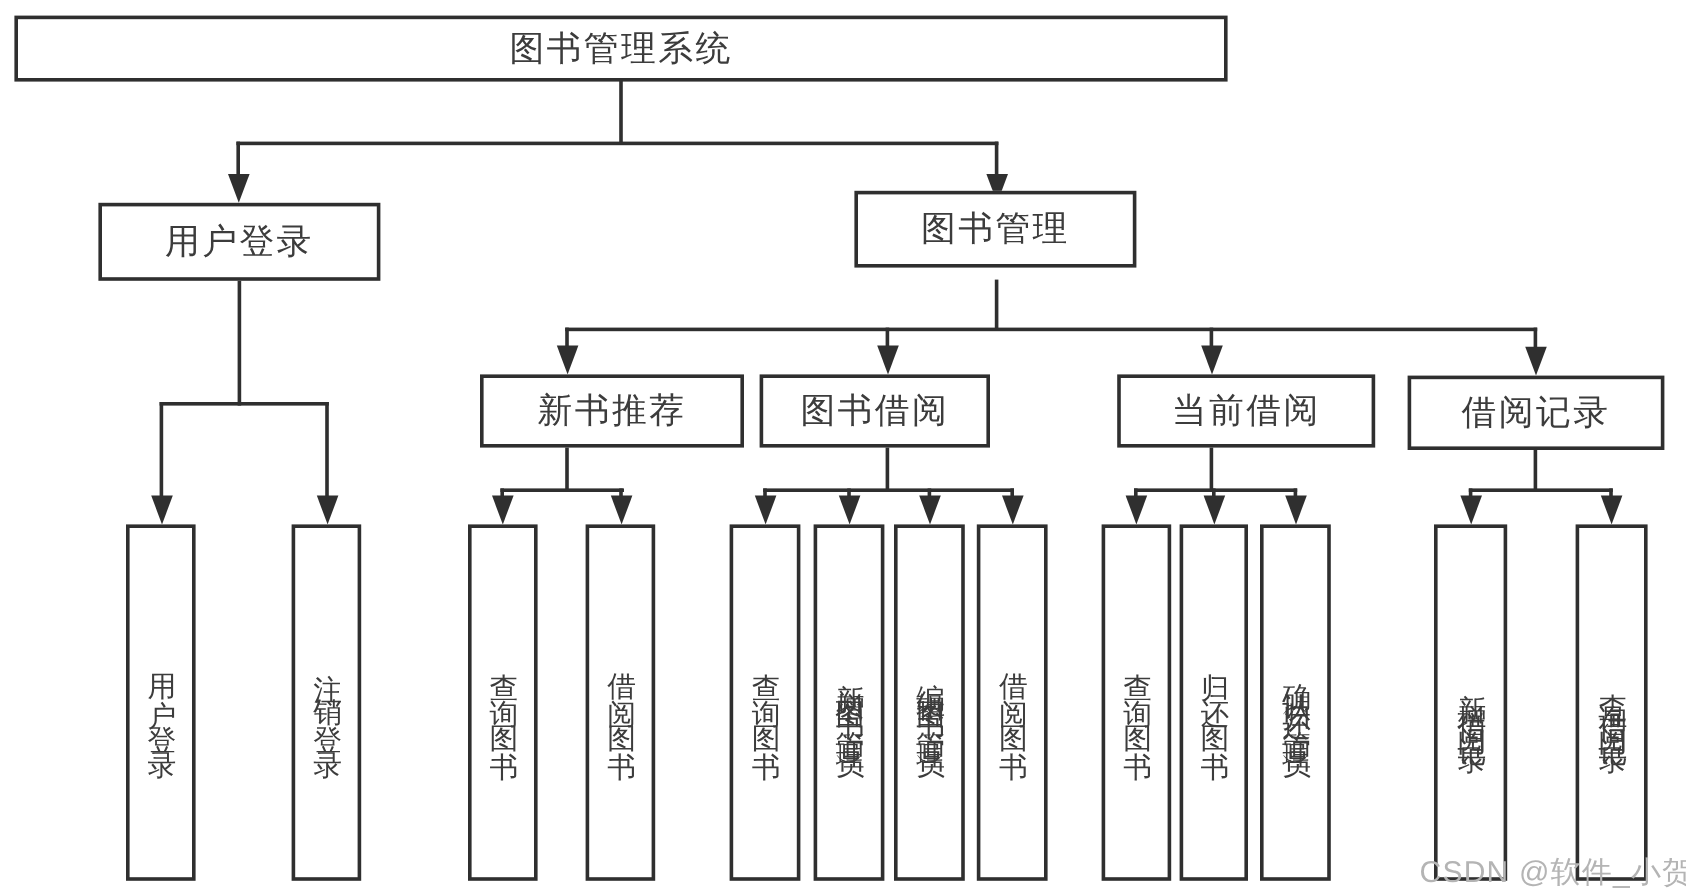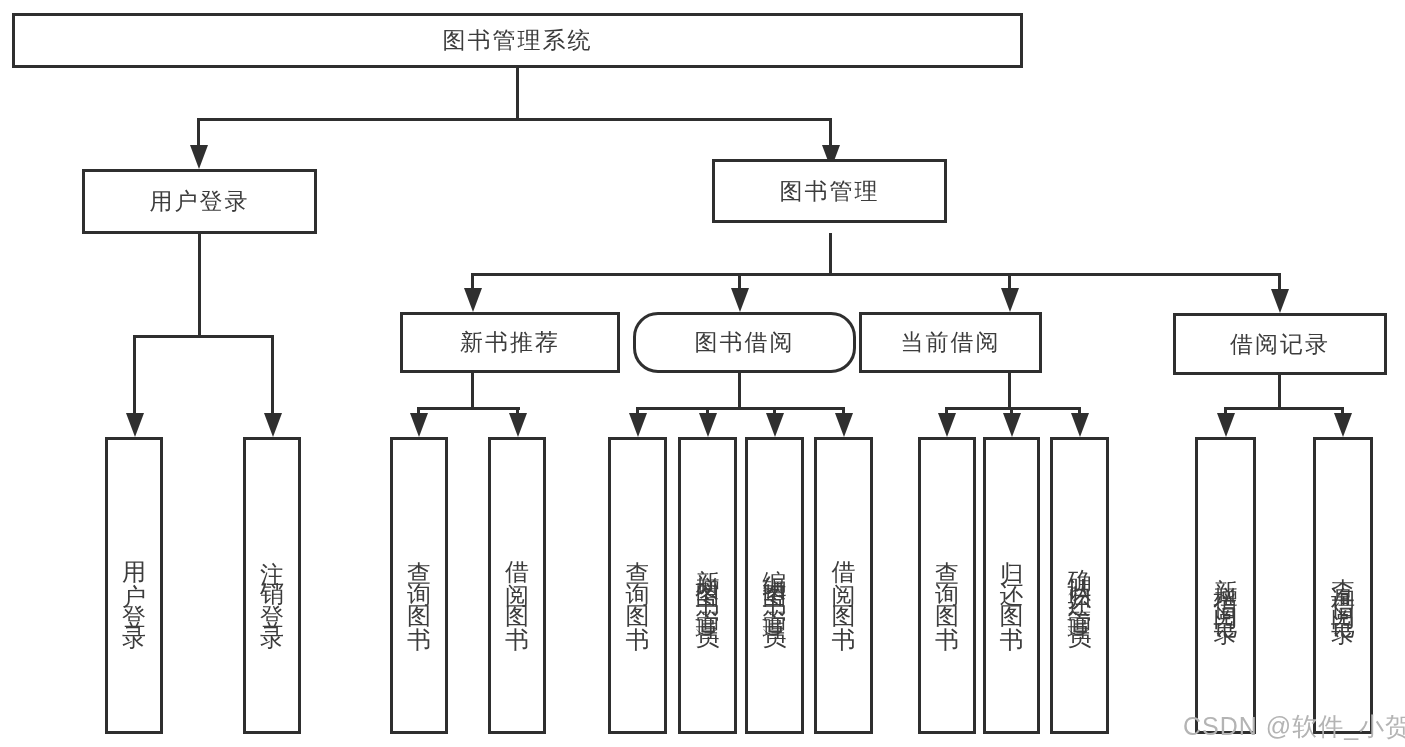--- a/index.html
+++ b/index.html
@@ -5,21 +5,21 @@
   html,body{margin:0;padding:0;background:#fff;}
   .stage{
     position:relative;width:1405px;height:747px;background:#ffffff;
     font-family:"Liberation Sans","DejaVu Sans",sans-serif;color:#3c3c3c;
     overflow:hidden;
   }
   
   .hbox{
     position:absolute;box-sizing:border-box;border:3px solid #2f2f2f;background:#fff;
     display:flex;align-items:center;justify-content:center;
-    font-size:23px;letter-spacing:2px;white-space:nowrap;text-align:right;
+    font-size:29px;letter-spacing:2px;white-space:nowrap;text-align:right;
   }
   .vbox{
     position:absolute;box-sizing:border-box;border:3px solid #2f2f2f;background:#fff;
     top:437px;height:297px;
     display:flex;align-items:center;justify-content:center;
   }
   .vt{
     writing-mode:vertical-lr;text-orientation:mixed;
     font-size:24px;line-height:1;letter-spacing:22px;white-space:nowrap;
   }
@@ -30,22 +30,22 @@
   .arr{
     position:absolute;width:0;height:0;
     border-left:9px solid transparent;border-right:9px solid transparent;
     border-top:24px solid #2f2f2f;
   }
   
   #b-root   {left:12px;  top:13px;  width:1011px;height:55px;}
   #b-ulogin {left:82px;  top:169px; width:235px; height:65px;}
   #b-bmgmt  {left:712px; top:159px; width:235px; height:64px;}
   #b-newbook{left:363px; top:312px; width:220px; height:61px;margin-left:37px;}
-  #b-borrow {left:633px; top:312px; width:223px; height:61px;border-radius:25px;}
-  #b-current{left:859px; top:312px; width:183px; height:61px;}
+  #b-borrow {left:633px; top:312px; width:192px; height:61px;}
+  #b-current{left:931px; top:312px; width:215px; height:61px;}
   #b-records{left:1173px;top:313px; width:214px; height:62px;}
   
   #v-login  {left:105px; width:58px;}
   #v-logout {left:243px; width:58px;}
   #v-query1 {left:390px; width:58px;}
   #v-lend1  {left:488px; width:58px;}
   #v-query2 {left:608px; width:59px;}
   #v-add    {left:678px; width:59px;}
   #v-edit   {left:745px; width:59px;}
   #v-lend2  {left:814px; width:59px;}

